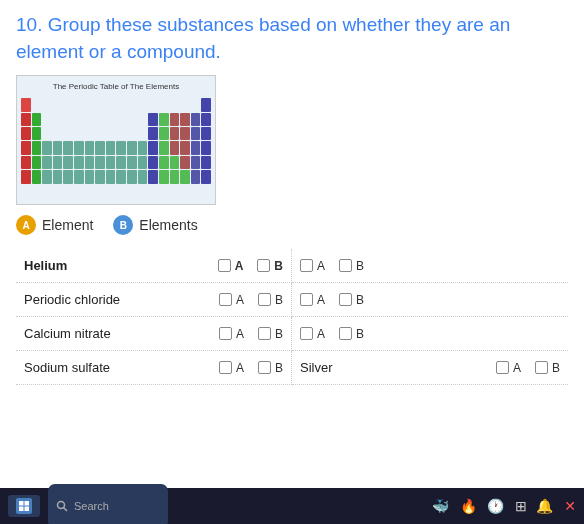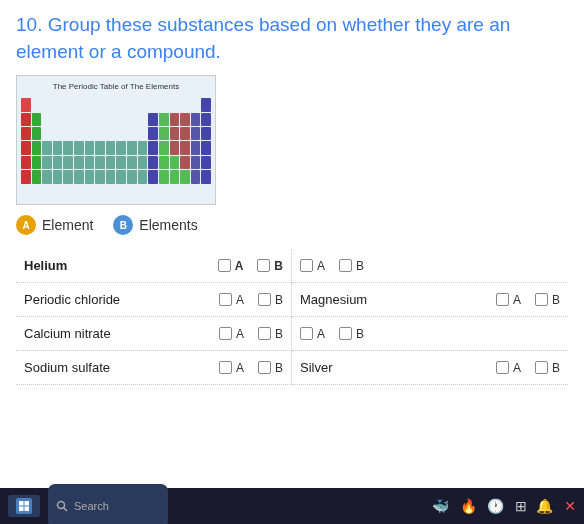--- a/index.html
+++ b/index.html
@@ -327,21 +327,20 @@
       <div class="ab-options">
         <div class="checkbox"></div>
         <span class="ab-label">A</span>
         <div class="ab-gap"></div>
         <div class="checkbox"></div>
         <span class="ab-label">B</span>
       </div>
     </div>
 
     <div class="substance-row">
-      <span class="substance-name">Magnesium</span>
       <div class="ab-options">
         <div class="checkbox"></div>
         <span class="ab-label">A</span>
         <div class="ab-gap"></div>
         <div class="checkbox"></div>
         <span class="ab-label">B</span>
       </div>
     </div>
 
     <div class="substance-row" style="border-right:1px dotted #ccc;">

